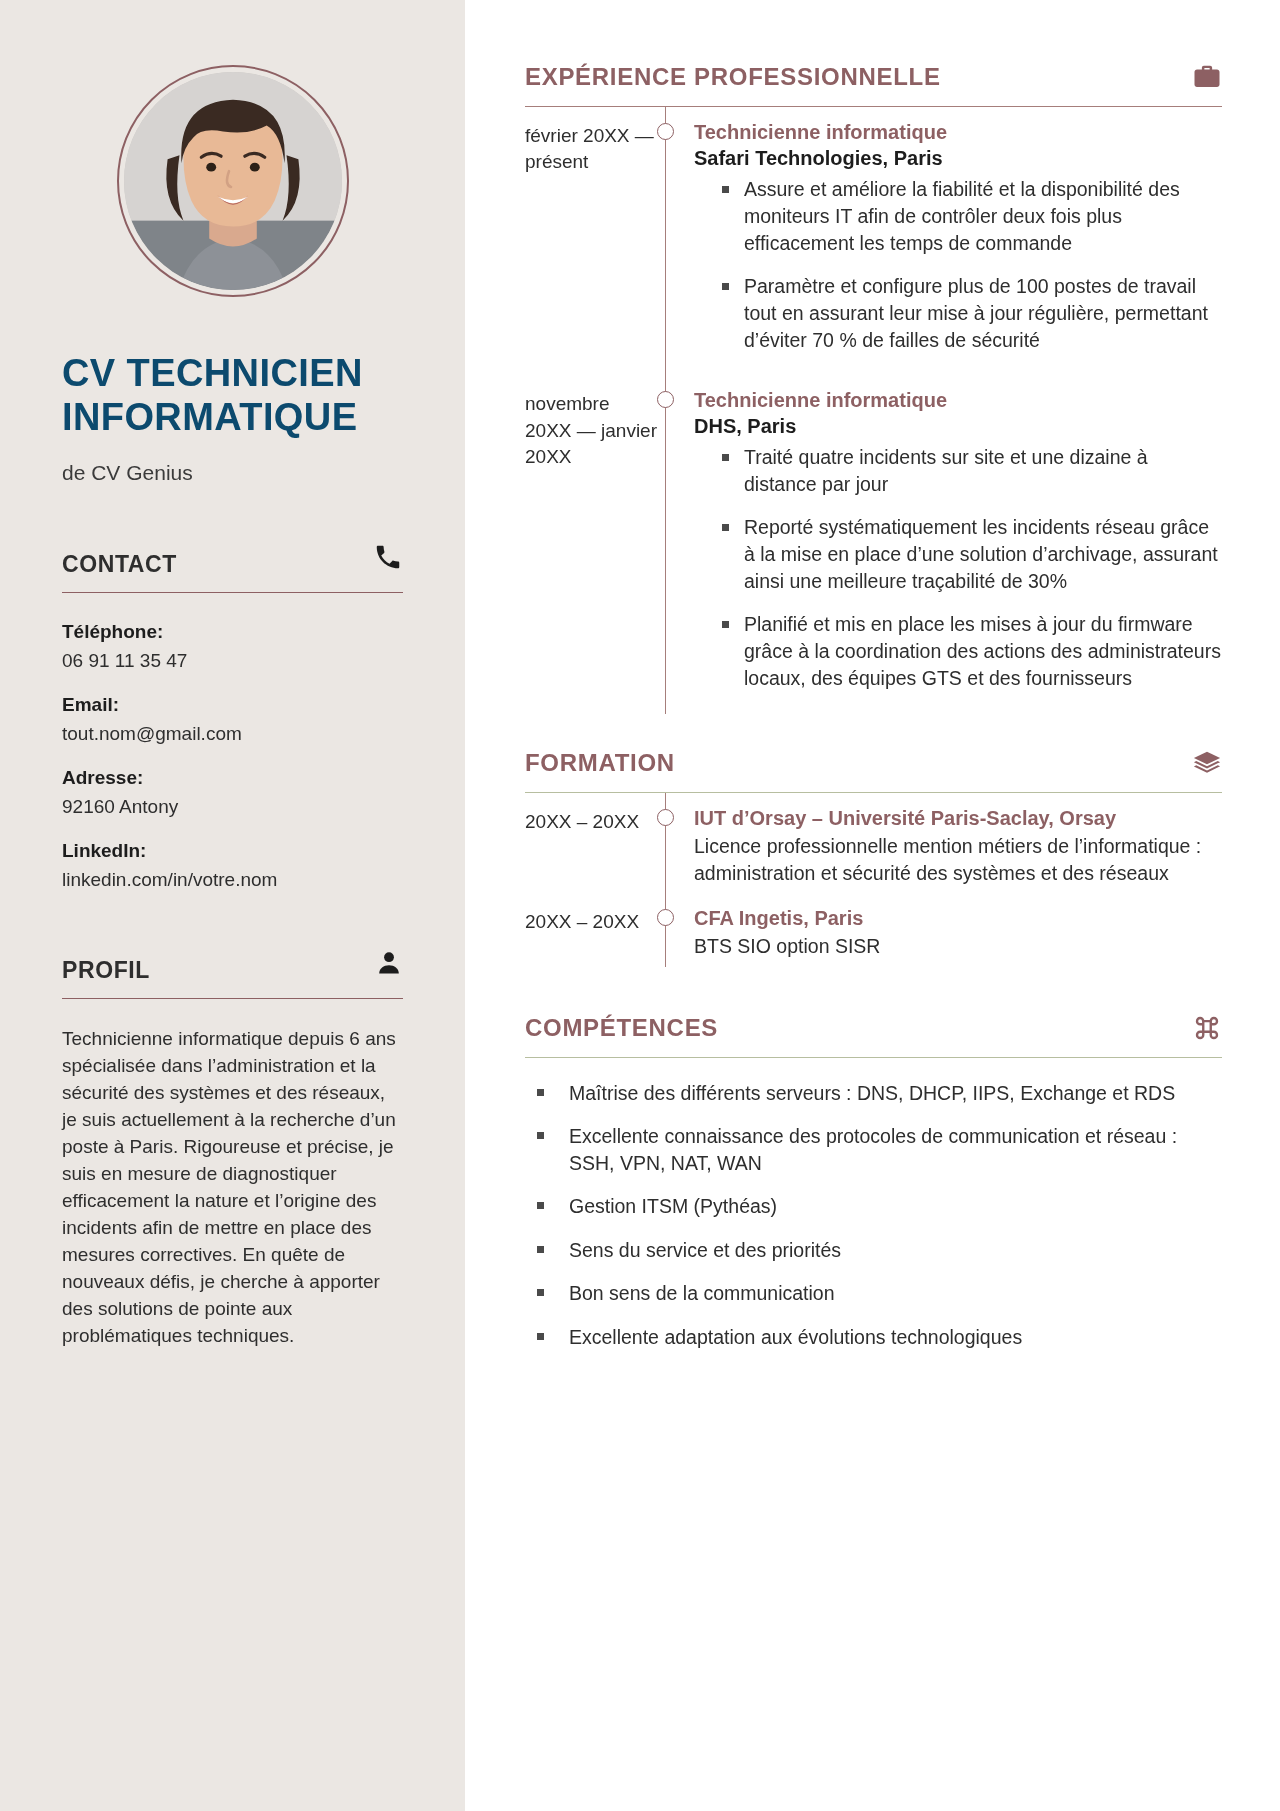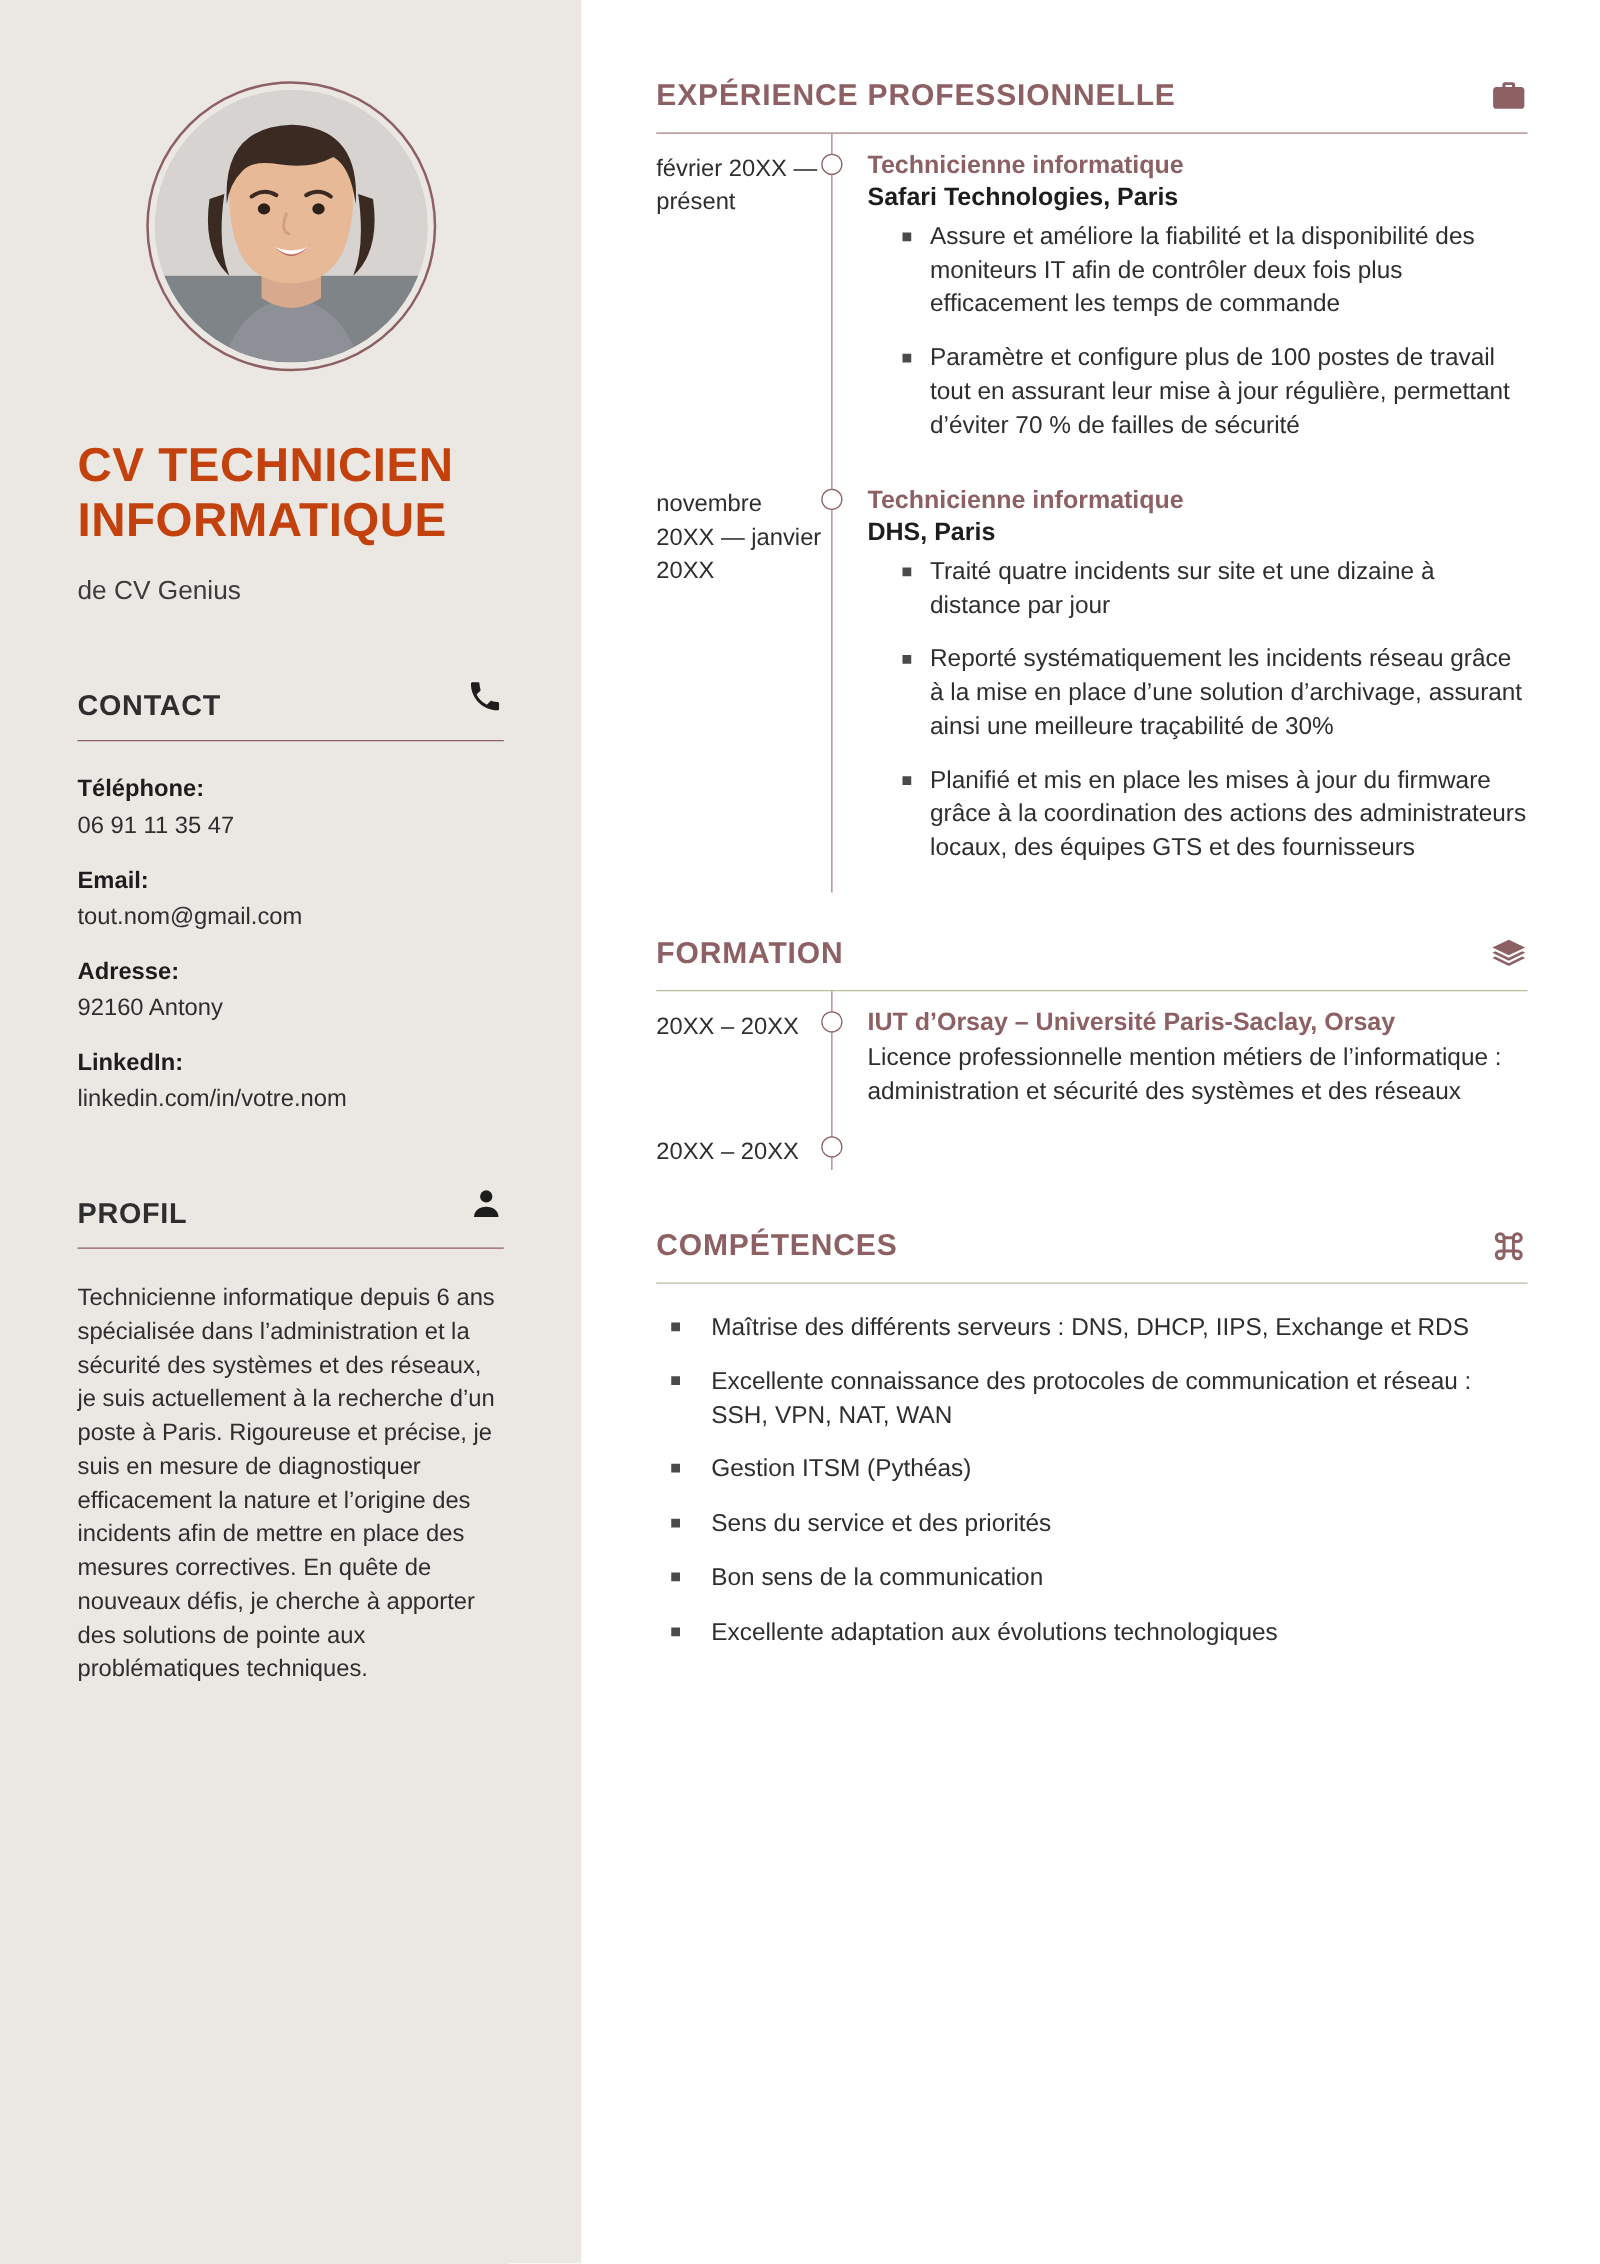--- a/index.html
+++ b/index.html
@@ -43,21 +43,21 @@
     background: #cdc9c7;
   }
   .photo svg { display: block; width: 100%; height: 100%; }
 
   .cv-title {
     margin-top: 54px;
     font-size: 38px;
     line-height: 1.16;
     font-weight: bold;
     letter-spacing: 0.4px;
-    color: #c2410c;
+    color: #0c4a6e;
   }
   .cv-subtitle {
     margin-top: 22px;
     font-size: 21px;
     color: #3b3b3b;
     font-weight: normal;
   }
 
   .side-section { margin-top: 50px; }
   .side-head {
@@ -378,20 +378,24 @@
           <div class="edu-desc">Licence professionnelle mention métiers de l’informatique : administration et sécurité des systèmes et des réseaux</div>
         </div>
       </div>
 
       <div class="tl-entry last">
         <div class="tl-date">20XX – 20XX</div>
         <div class="tl-axis">
           <div class="line"></div>
           <div class="dot"></div>
         </div>
+        <div class="tl-body">
+          <div class="job-title">CFA Ingetis, Paris</div>
+          <div class="edu-desc">BTS SIO option SISR</div>
+        </div>
       </div>
     </section>
 
     <section class="sec" style="margin-top:46px">
       <div class="sec-head">
         <h2>COMPÉTENCES</h2>
         <span class="sec-icon">
           <svg width="30" height="30" viewBox="0 0 24 24" fill="none" stroke="currentColor" stroke-width="1.9">
             <path d="M9 6.5a2.5 2.5 0 1 0-2.5 2.5H9zm0 0V15m0-8.5h6m0 0V15m0-8.5a2.5 2.5 0 1 1 2.5 2.5H15M9 15H6.5A2.5 2.5 0 1 0 9 17.5zm0 0h6m0 0v2.5A2.5 2.5 0 1 0 17.5 15z"></path>
           </svg>

